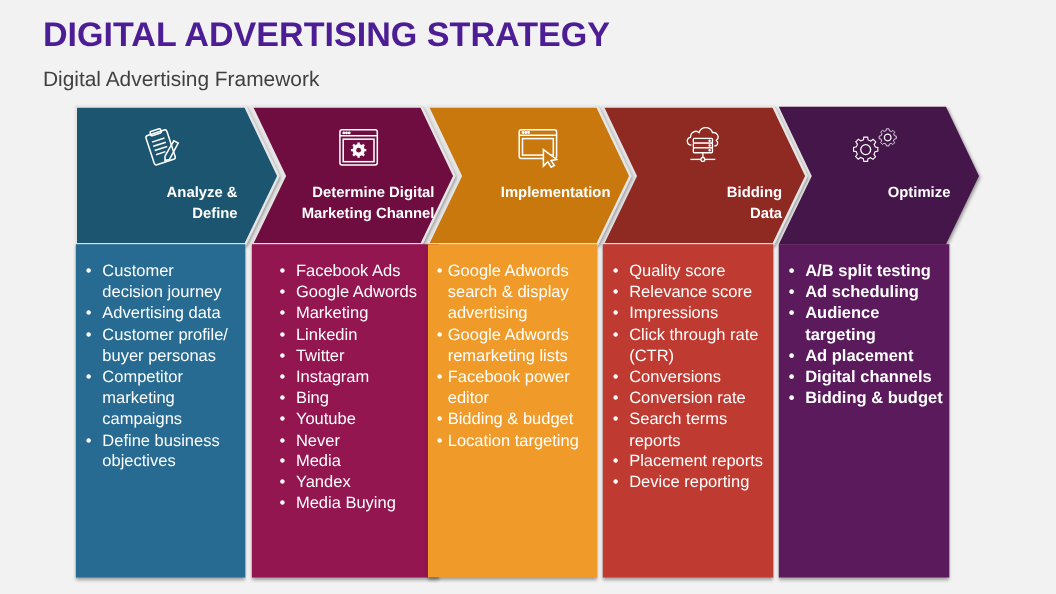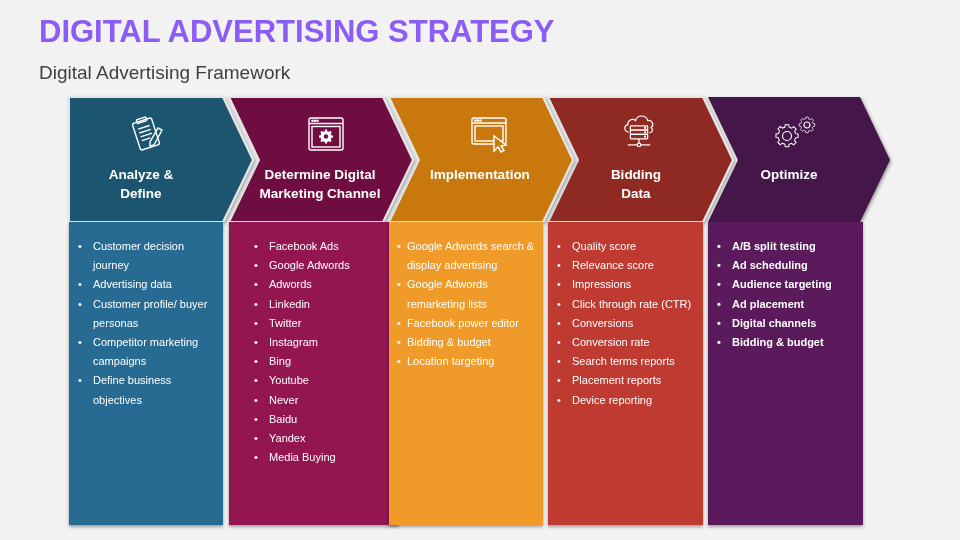--- a/index.html
+++ b/index.html
@@ -1,27 +1,27 @@
 <!DOCTYPE html>
 <html><head>
 <meta charset="utf-8">
 <style>
   html, body { margin:0; padding:0; }
   body { width:960px; height:540px; background:#f2f2f2; position:relative; overflow:hidden;
          font-family:"Liberation Sans", "DejaVu Sans", sans-serif; }
-  .title { position:absolute; left:39px; top:14px; font-size:31px; font-weight:bold; color:#8b5cf6;
+  .title { position:absolute; left:39px; top:14px; font-size:31px; font-weight:bold; color:#4c1d95;
            letter-spacing:0px; margin:0; white-space:nowrap; }
   .subtitle { position:absolute; left:39px; top:62px; font-size:19px; color:#404040; white-space:nowrap; }
   .chev-layer { position:absolute; left:0; top:0; width:960px; height:540px; }
-  .chev-label { position:absolute; color:#fff; font-weight:bold; font-size:13.5px; text-align:center;
+  .chev-label { position:absolute; color:#fff; font-weight:bold; font-size:13.5px; text-align:right;
                 line-height:19px; width:150px; }
   .icon { position:absolute; width:40px; height:40px; }
   .col { position:absolute; top:222px; height:303px; box-shadow:0 2px 3px rgba(0,0,0,0.35); }
   .col ul { list-style:none; margin:0; padding:15px 6px 0 9px; }
-  .col li { color:#fff; font-size:11px; line-height:19.2px; position:relative; padding-left:15px; }
+  .col li { color:#fff; font-size:15px; line-height:19.2px; position:relative; padding-left:15px; }
   .col li::before { content:"•"; position:absolute; left:0; top:0; }
   .col.c3 li { padding-left:9px; }
   .col.c3 li::before { left:-1px; }
 </style>
 </head>
 <body>
 
 <div class="title">DIGITAL ADVERTISING STRATEGY</div>
 <div class="subtitle">Digital Advertising Framework</div>
 
@@ -128,28 +128,28 @@
       <li>Advertising data</li>
       <li>Customer profile/ buyer personas</li>
       <li>Competitor marketing campaigns</li>
       <li>Define business objectives</li>
     </ul>
 </div>
 <div class="col c2" style="left:229px;width:154px;background:#941651;padding-left:16px;">
   <ul>
       <li>Facebook Ads</li>
       <li>Google Adwords</li>
-      <li>Adwords</li>
+      <li>Marketing</li>
       <li>Linkedin</li>
       <li>Twitter</li>
       <li>Instagram</li>
       <li>Bing</li>
       <li>Youtube</li>
       <li>Never</li>
-      <li>Baidu</li>
+      <li>Media</li>
       <li>Yandex</li>
       <li>Media Buying</li>
     </ul>
 </div>
 <div class="col c3" style="left:389px;width:154px;background:#f09b29;">
   <ul>
       <li>Google Adwords search &amp; display advertising</li>
       <li>Google Adwords remarketing lists</li>
       <li>Facebook power editor</li>
       <li>Bidding &amp; budget</li>

